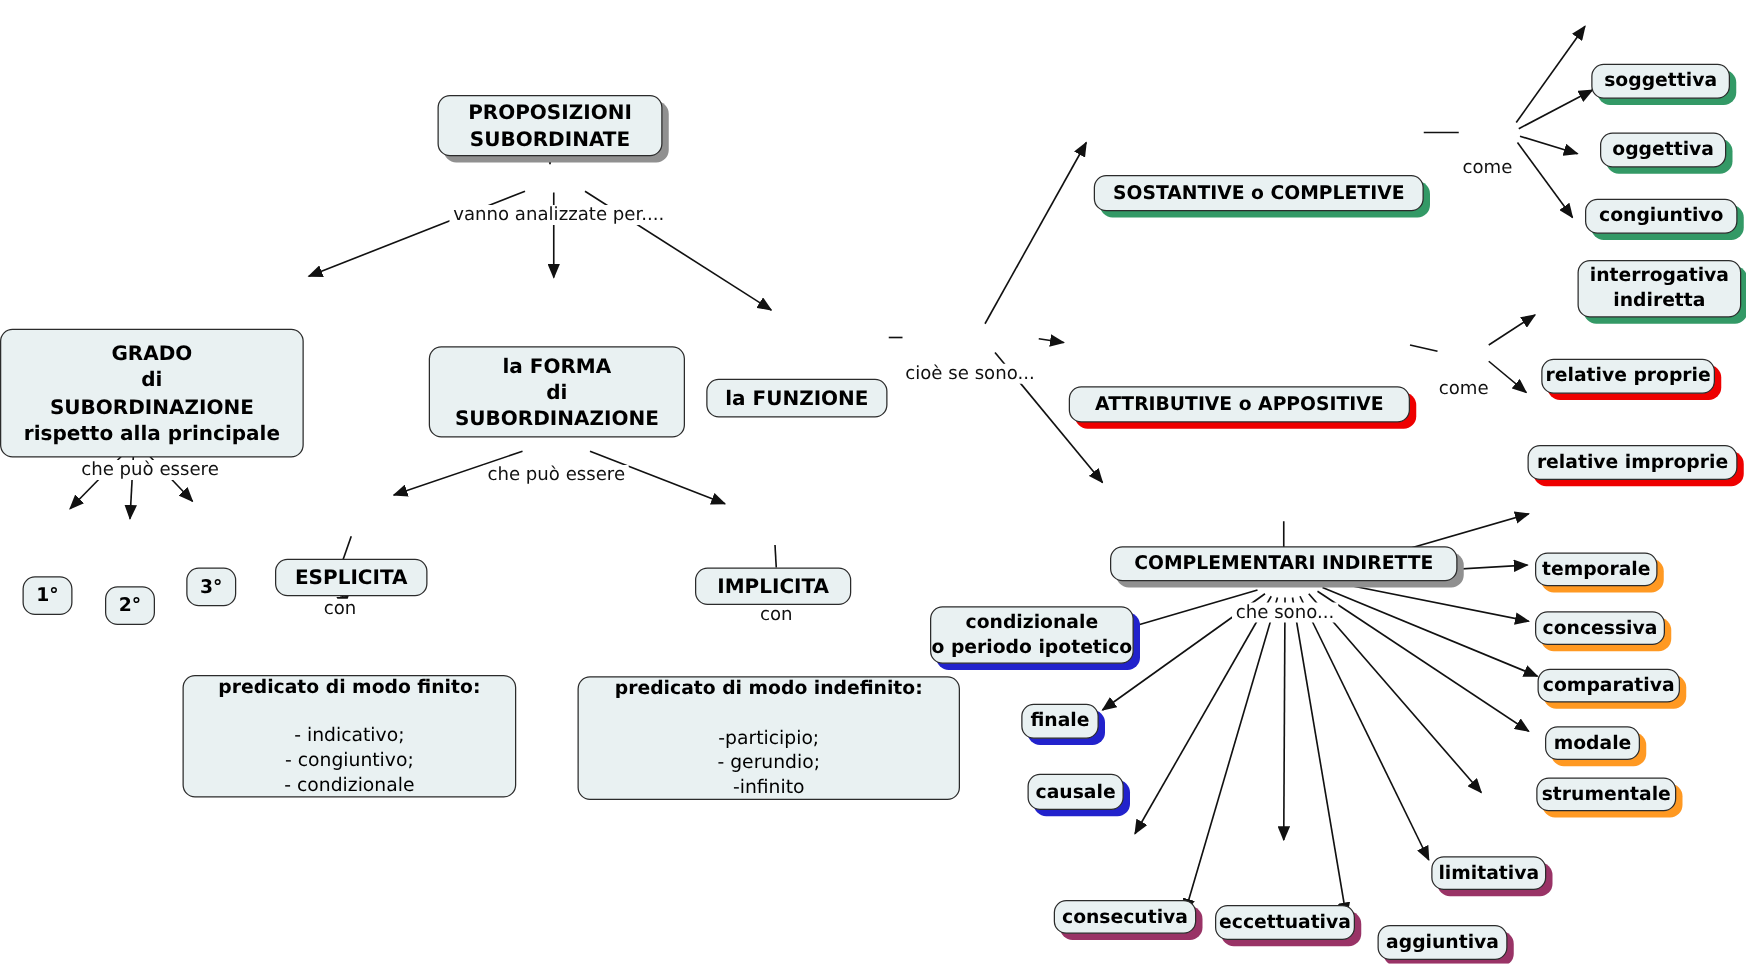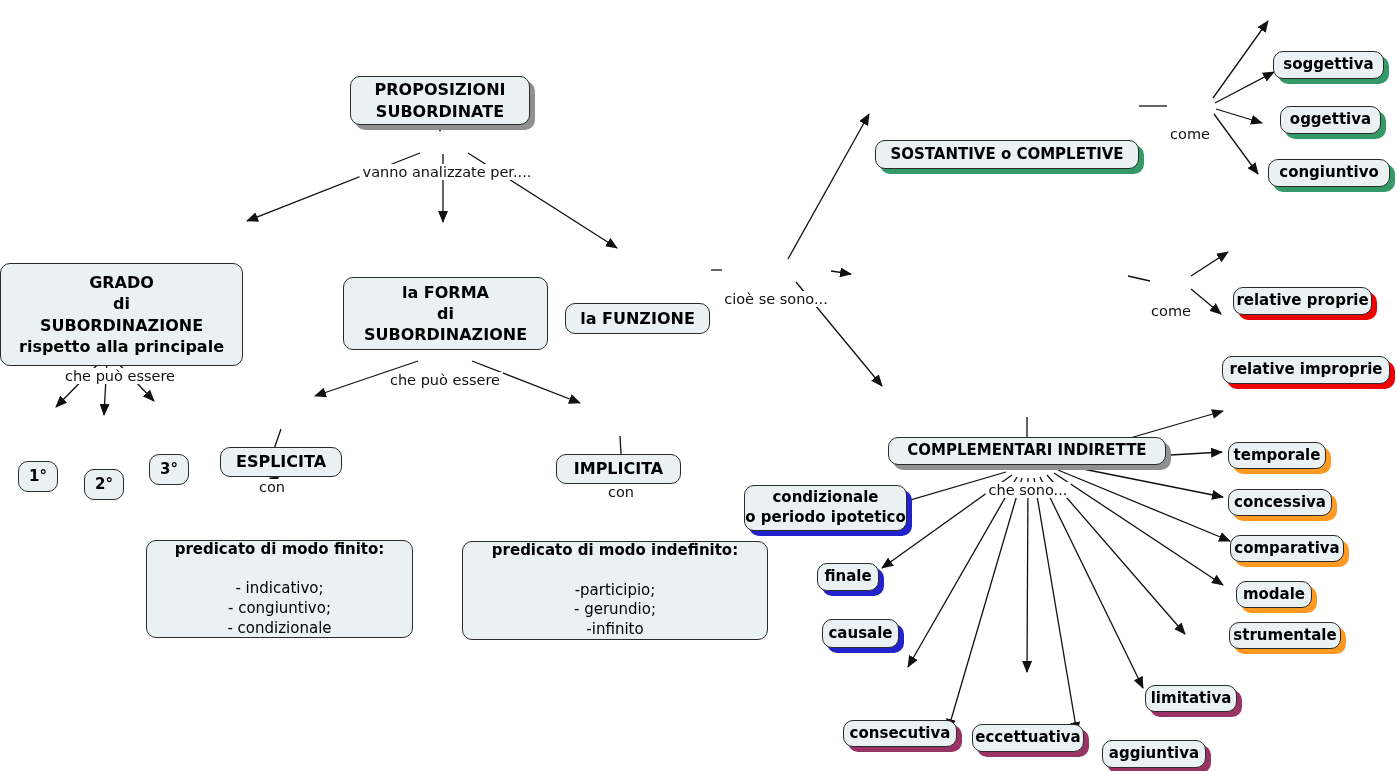--- a/index.html
+++ b/index.html
@@ -139,21 +139,24 @@
 - gerundio;
 -infinito</span>
     </div>
   </div>
   <div class="node fs16" style="left:565px;top:255px;width:145px;height:31px">la FUNZIONE</div>
 
   <div class="node sh-green" style="left:875px;top:92px;width:264px;height:29px">SOSTANTIVE o COMPLETIVE</div>
   <div class="node sh-green" style="left:1273px;top:3px;width:111px;height:28px">soggettiva</div>
   <div class="node sh-green" style="left:1280px;top:58px;width:101px;height:28px">oggettiva</div>
   <div class="node sh-green" style="left:1268px;top:111px;width:122px;height:28px">congiuntivo</div>
+  <div class="node sh-green" style="left:1262px;top:160px;width:131px;height:46px">interrogativa
+indiretta</div>
 
+  <div class="node sh-red" style="left:855px;top:261px;width:273px;height:29px">ATTRIBUTIVE o APPOSITIVE</div>
   <div class="node sh-red" style="left:1233px;top:239px;width:139px;height:28px">relative proprie</div>
   <div class="node sh-red" style="left:1222px;top:308px;width:168px;height:28px">relative improprie</div>
 
   <div class="node sh-gray" style="left:888px;top:389px;width:278px;height:28px">COMPLEMENTARI INDIRETTE</div>
   <div class="node sh-blue" style="left:744px;top:437px;width:163px;height:46px">condizionale
 o periodo ipotetico</div>
   <div class="node sh-blue" style="left:817px;top:515px;width:62px;height:28px">finale</div>
   <div class="node sh-blue" style="left:822px;top:571px;width:77px;height:29px">causale</div>
 
   <div class="node sh-purple" style="left:843px;top:672px;width:114px;height:27px">consecutiva</div>

